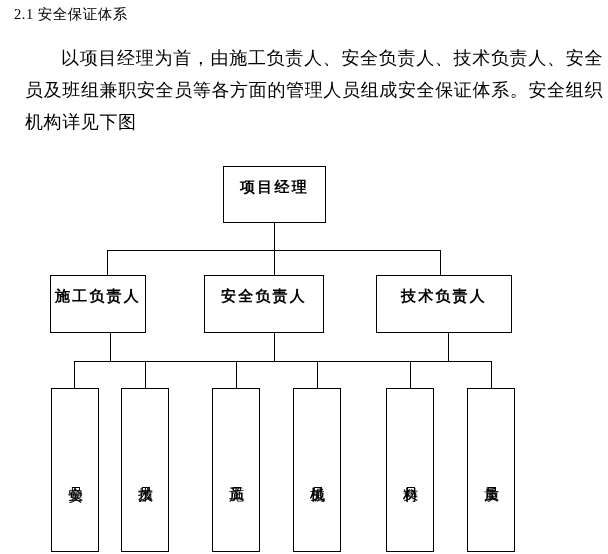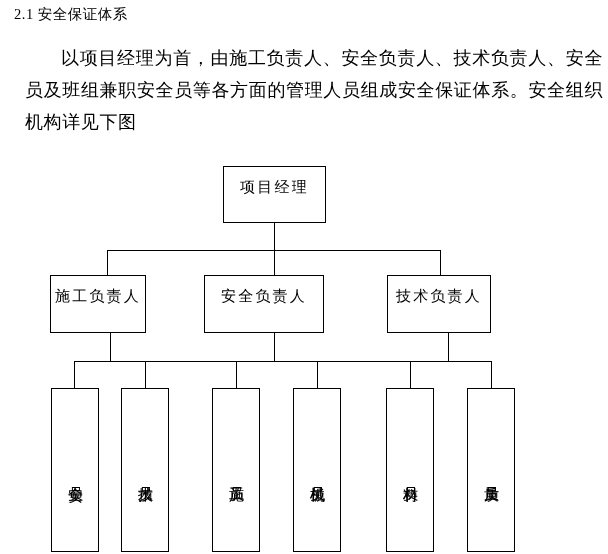--- a/index.html
+++ b/index.html
@@ -62,20 +62,21 @@
   
   .node.horiz {
     align-items: flex-start;
   }
   .node.horiz .node-label {
     font-size: 15px;
     letter-spacing: 2.2px;
     line-height: 1;
     margin-top: 13px;
     white-space: nowrap;
+    font-weight: bold;
   }
 
   
   .node.vert {
     align-items: stretch;
     flex-direction: column;
   }
   .node.vert .node-label {
     font-size: 15px;
     line-height: 1;
@@ -124,21 +125,21 @@
   <div class="line-v" style="left:440px; top:250px; height:25px;"></div>
 
   <div class="node horiz" style="left:50px; top:275px; width:96px; height:58px;">
     <span class="node-label">施工负责人</span>
   </div>
 
   <div class="node horiz" style="left:204px; top:275px; width:120px; height:58px;">
     <span class="node-label">安全负责人</span>
   </div>
 
-  <div class="node horiz" style="left:387px; top:275px; width:104px; height:58px;text-align:right;">
+  <div class="node horiz" style="left:376px; top:275px; width:136px; height:58px;text-align:right;">
     <span class="node-label">技术负责人</span>
   </div>
 
   <div class="line-v" style="left:110px; top:333px; height:28px;"></div>
   <div class="line-v" style="left:274px; top:333px; height:28px;"></div>
   <div class="line-v" style="left:448px; top:333px; height:28px;"></div>
 
   <div class="line-h" style="left:74px; top:361px; width:417px;"></div>
 
   <div class="line-v" style="left:74px;  top:361px; height:27px;"></div>

